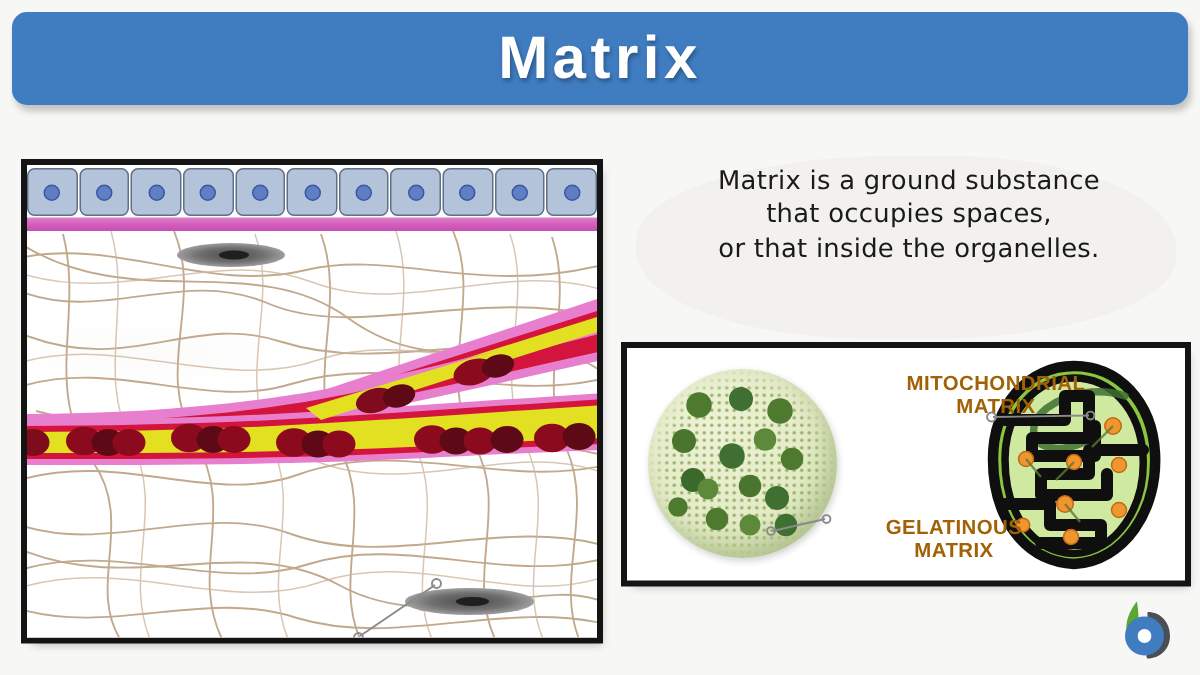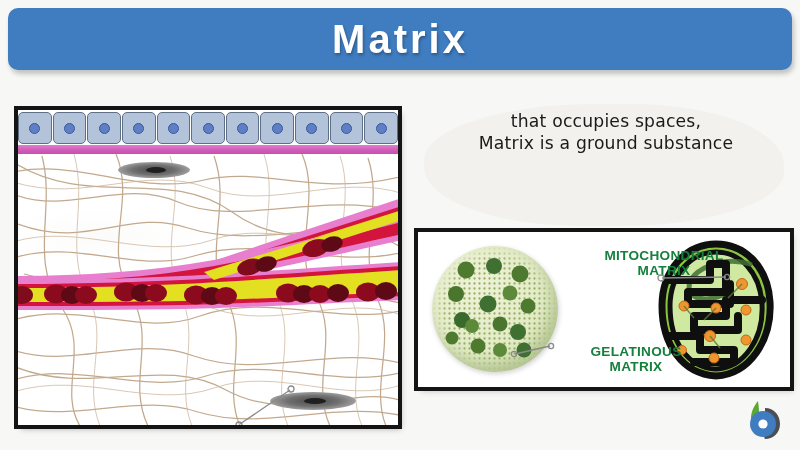--- a/index.html
+++ b/index.html
@@ -102,21 +102,21 @@
       radial-gradient(circle at 36% 32%,#eef2d8 0%,#e2ebc6 55%,#cfdfae 85%,#bcd196 100%);
     box-shadow:inset -6px -8px 14px rgba(120,140,80,.35),
                1px 2px 5px rgba(0,0,0,.18);
     overflow:hidden;
   }
   .algae-dots{position:absolute;inset:0;}
   .mito-wrap{
     position:absolute;left:236px;top:8px;width:124px;height:140px;
   }
   .lbl{
-    position:absolute;font-weight:bold;color:#15803d;
+    position:absolute;font-weight:bold;color:#a16207;
     font-size:13.6px;letter-spacing:.3px;line-height:1.12;text-align:center;
     white-space:nowrap;
   }
 
   
   .logo{position:absolute;left:745px;top:398px;width:40px;height:42px;}
 </style>
 </head>
 <body>
 
@@ -260,22 +260,23 @@
     <svg class="leader" style="left:214px;top:272px;width:70px;height:48px;" viewBox="0 0 70 48">
       <line x1="8" y1="42" x2="58" y2="8" stroke="#8a8a8a" stroke-width="1.3"></line>
       <circle cx="7" cy="43" r="3" fill="none" stroke="#8a8a8a" stroke-width="1.3"></circle>
       <circle cx="59" cy="7" r="3" fill="none" stroke="#8a8a8a" stroke-width="1.3"></circle>
     </svg>
   </div>
 
 
   <div class="def-blob"></div>
   <div class="def-text">
+    <div>Matrix is a ground substance</div>
     <div>that occupies spaces,</div>
-    <div>Matrix is a ground substance</div>
+    <div>or that inside the organelles.</div>
   </div>
 
   <div class="right-panel">
 
     <div class="algae">
       <svg class="algae-dots" viewBox="0 0 126 126">
         <defs>
           <pattern id="dots" width="5" height="5" patternUnits="userSpaceOnUse">
             <circle cx="2.5" cy="2.5" r="1.15" fill="#97ad63"></circle>
           </pattern>

